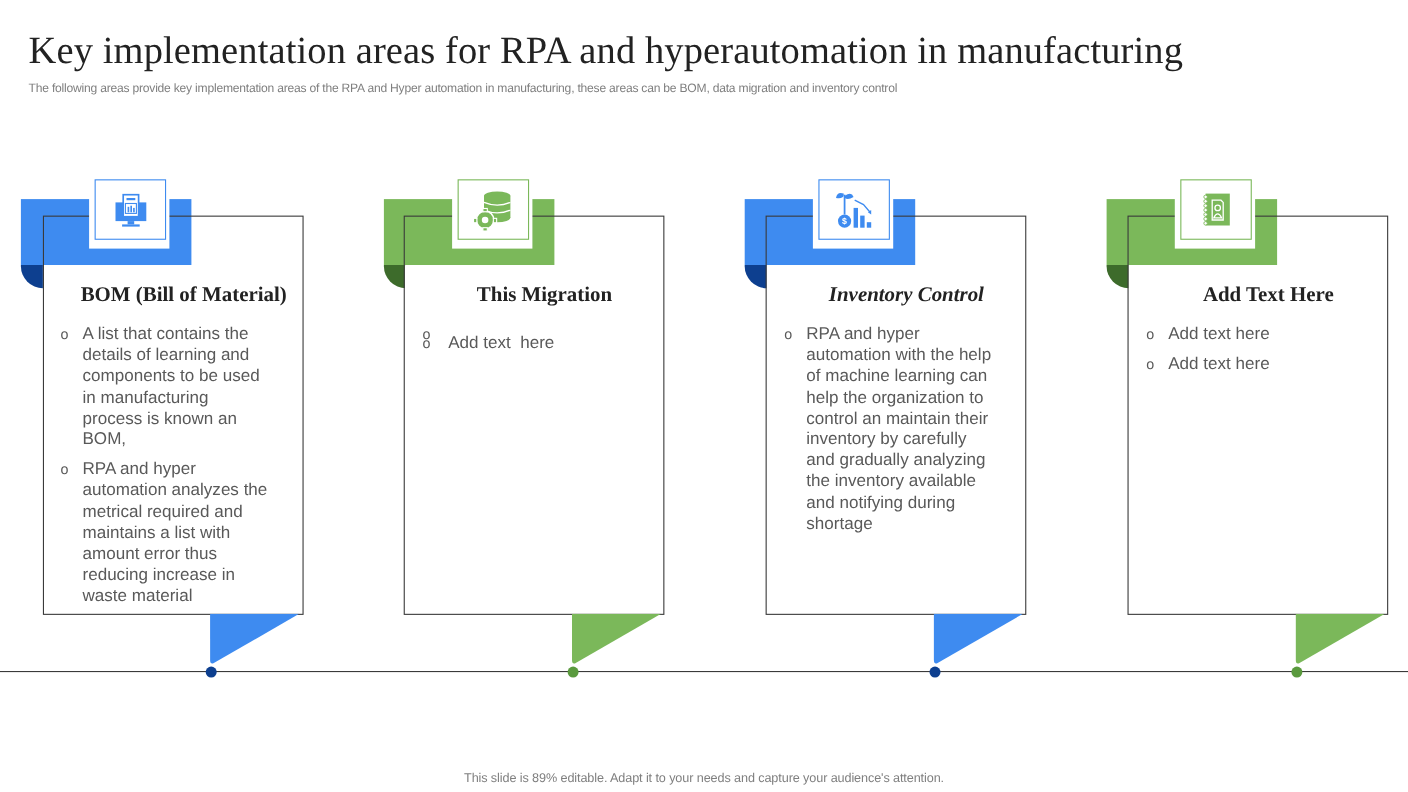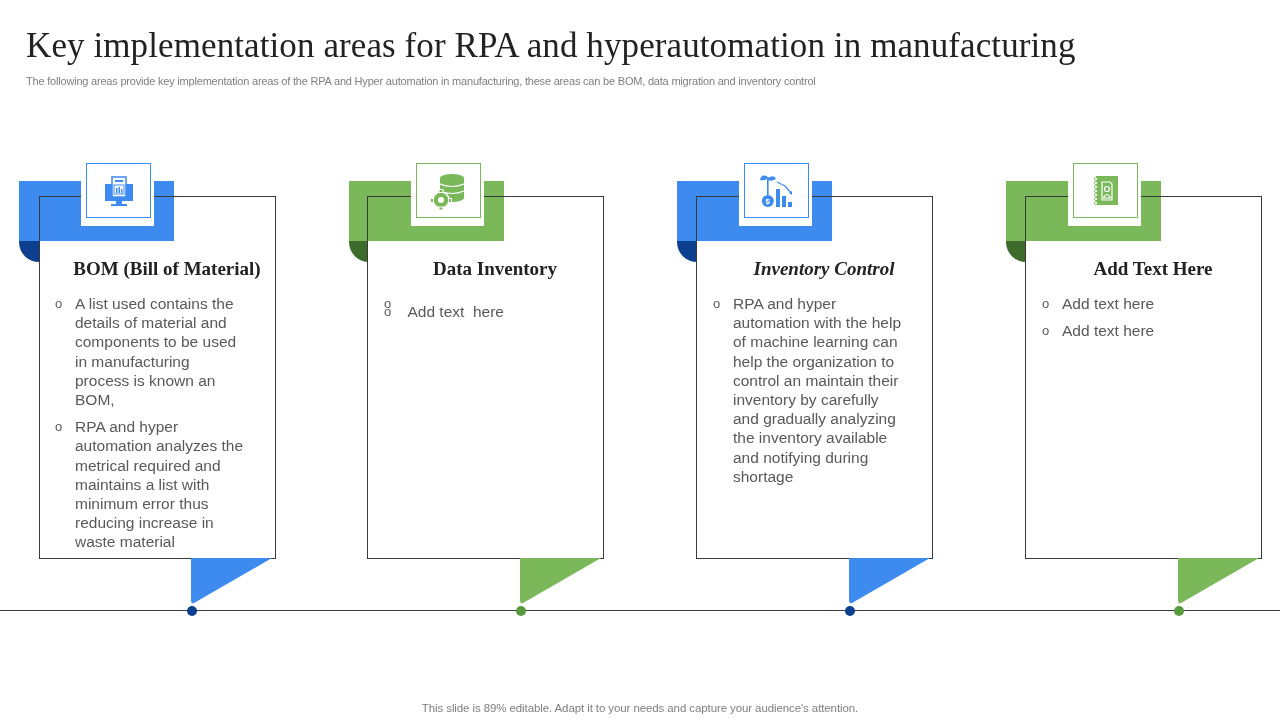--- a/index.html
+++ b/index.html
@@ -44,22 +44,22 @@
       <rect x="10" y="2" width="14" height="20" fill="#fff" stroke="#3e8bf0" stroke-width="1.5"></rect>
       <rect x="13" y="5" width="8" height="2" fill="#3e8bf0"></rect>
       <rect x="12" y="10" width="10" height="9" fill="none" stroke="#3e8bf0" stroke-width="1"></rect>
       <rect x="14" y="13" width="1.5" height="5" fill="#3e8bf0"></rect>
       <rect x="16.5" y="12" width="1.5" height="6" fill="#3e8bf0"></rect>
       <rect x="19" y="14" width="1.5" height="4" fill="#3e8bf0"></rect>
     </svg>
   </div>
   <div class="card-title" style="left:39px;">BOM (Bill of Material)</div>
   <ul class="bullets" style="left:55px;">
-    <li><span class="b">o</span><span>A list used contains the details of material and components to be used in manufacturing  process is known an BOM,</span></li>
-    <li><span class="b">o</span><span>RPA and hyper automation analyzes  the metrical required and maintains a list with minimum error thus reducing increase in waste material</span></li>
+    <li><span class="b">o</span><span>A list that contains the details of learning and components to be used in manufacturing  process is known an BOM,</span></li>
+    <li><span class="b">o</span><span>RPA and hyper automation analyzes  the metrical required and maintains a list with amount error thus reducing increase in waste material</span></li>
   </ul>
   <svg class="tail" style="left:190px;" viewBox="0 0 82 46">
       <path d="M1 0 L82 0 L4 45 Q1 46 1 42 Z" fill="#3e8bf0"></path>
     </svg>
 </div>
 
 <div>
   <div class="band" style="left:349px;background:#7bb85a;"></div>
   <div class="fold" style="left:349px;background:#3d6b2b;"></div>
   <div class="box-bg" style="left:368px;"></div>
@@ -75,21 +75,21 @@
       <circle cx="11" cy="28" r="8" fill="#7bb85a" stroke="#fff" stroke-width="1.5"></circle>
       <g fill="#7bb85a" stroke="#fff" stroke-width="1">
         <rect x="9" y="17.5" width="4" height="3"></rect>
           <rect x="9" y="35.5" width="4" height="3" transform="translate(0,-0.5)"></rect>
         <rect x="0.5" y="26.5" width="3" height="4"></rect>
           <rect x="18.5" y="26.5" width="3" height="4"></rect>
       </g>
       <circle cx="11" cy="28" r="3" fill="#fff"></circle>
     </svg>
   </div>
-  <div class="card-title" style="left:367px;">Data Inventory</div>
+  <div class="card-title" style="left:367px;">This Migration</div>
   <ul class="bullets" style="left:384px;">
     <li><span class="b">o</span></li>
     <li><span class="b">o</span><span style="white-space:pre;"> Add text  here</span></li>
   </ul>
   <svg class="tail" style="left:519px;" viewBox="0 0 82 46">
       <path d="M1 0 L82 0 L4 45 Q1 46 1 42 Z" fill="#7bb85a"></path>
     </svg>
 </div>
 
 <div>

